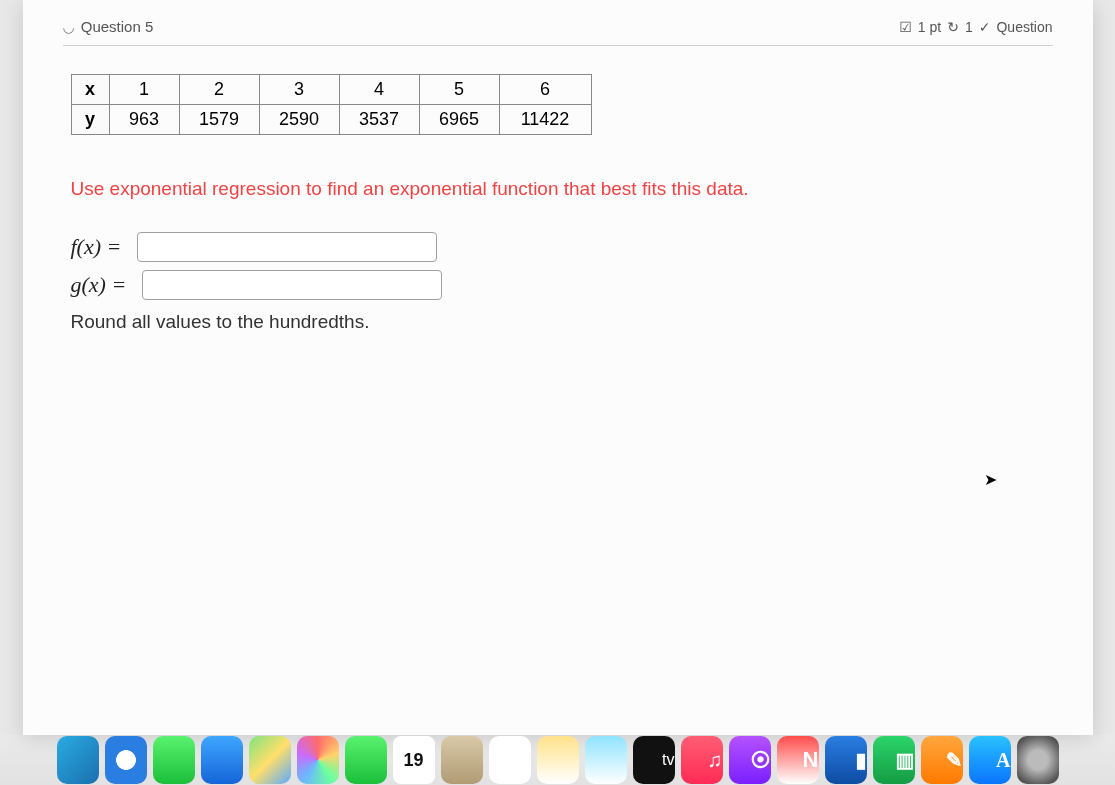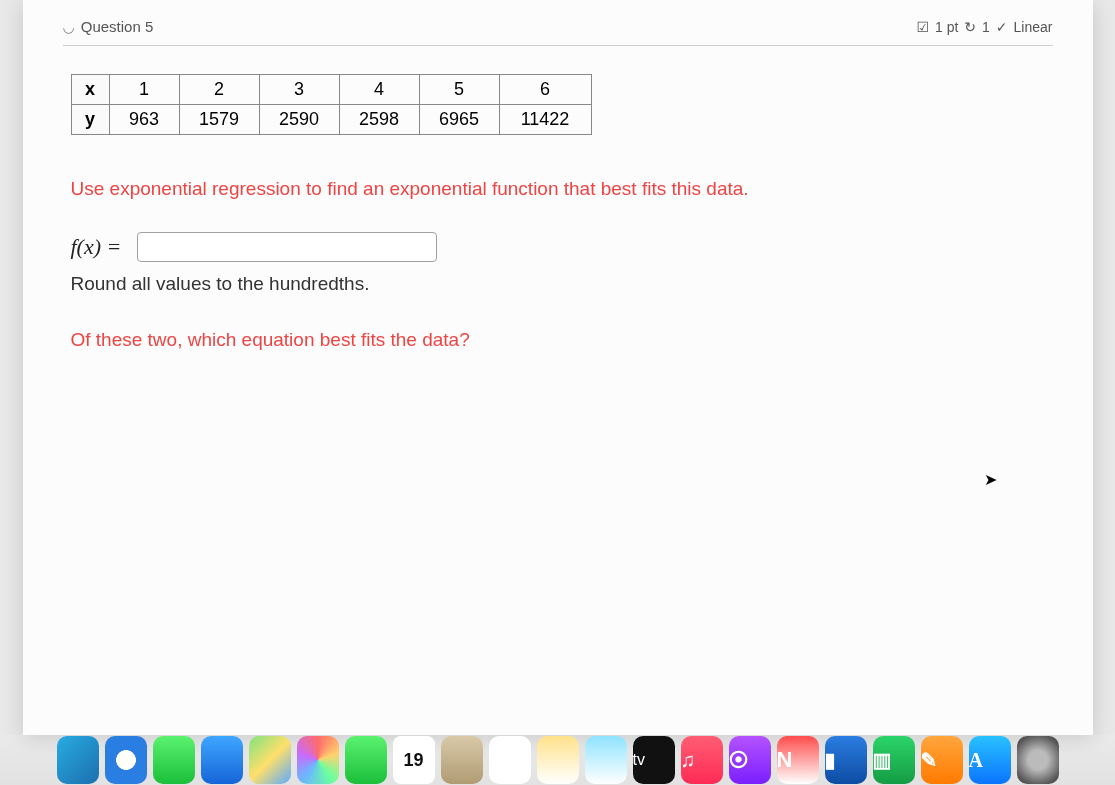--- a/index.html
+++ b/index.html
@@ -112,21 +112,21 @@
     justify-content: center;
     gap: 6px;
     padding: 0 10px;
   }
   .dock-item {
     width: 42px;
     height: 48px;
     border-radius: 10px;
     display: flex;
     align-items: center;
-    justify-content: flex-start;
+    justify-content: flex-end;
     font-size: 20px;
     color: #fff;
     font-weight: bold;
     position: relative;
   }
   .dock-item .dot {
     position: absolute;
     bottom: -4px;
     left: 50%;
     transform: translateX(-50%);
@@ -163,57 +163,60 @@
     <div class="q-left">
       <span class="circle-icon">◡</span>
       <span>Question 5</span>
     </div>
     <div class="q-right">
       <span>☑</span>
       <span>1 pt</span>
       <span>↻</span>
       <span>1</span>
       <span>✓</span>
-      <span>Linear</span>
+      <span>Question</span>
     </div>
   </div>
 
   <table class="data-table">
     <tbody>
         <tr>
       <td>x</td>
       <td class="col1">1</td>
       <td class="col2">2</td>
       <td class="col3">3</td>
       <td class="col4">4</td>
       <td class="col5">5</td>
       <td class="col6">6</td>
     </tr>
     <tr>
       <td>y</td>
       <td class="col1">963</td>
       <td class="col2">1579</td>
       <td class="col3">2590</td>
-      <td class="col4">2598</td>
+      <td class="col4">3537</td>
       <td class="col5">6965</td>
       <td class="col6">11422</td>
     </tr>
   </tbody>
     </table>
 
   <p class="prompt">Use exponential regression to find an exponential function that best fits this data.</p>
 
   <div class="func-row">
     <span class="func-label">f(x) =</span>
     <input class="ans-box" style="">
   </div>
 
+  <div class="func-row">
+    <span class="func-label">g(x) =</span>
+    <input class="ans-box" style="">
+  </div>
   <p class="subtext">Round all values to the hundredths.</p>
 
-  <p class="prompt">Of these two, which equation best fits the data?</p>
 
   <div class="radio-group">
   </div>
 
   <div class="cursor">➤</div>
 </div>
 
 <div class="dock" id="dock">
     <div class="dock-item" style="background: linear-gradient(135deg, rgb(41, 171, 226), rgb(27, 111, 174));"></div>
     <div class="dock-item" style="background: radial-gradient(circle, rgb(255, 255, 255) 30%, rgb(42, 125, 225) 32%);">

